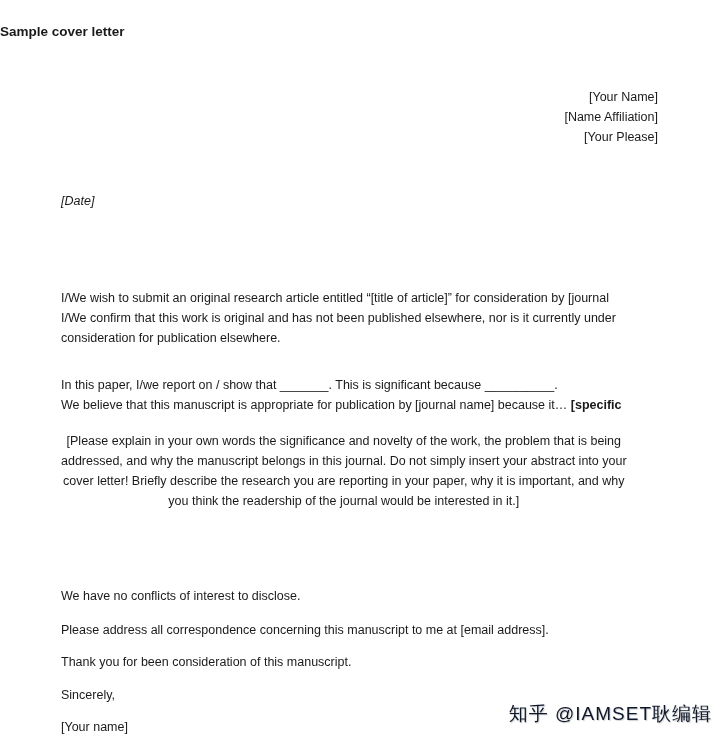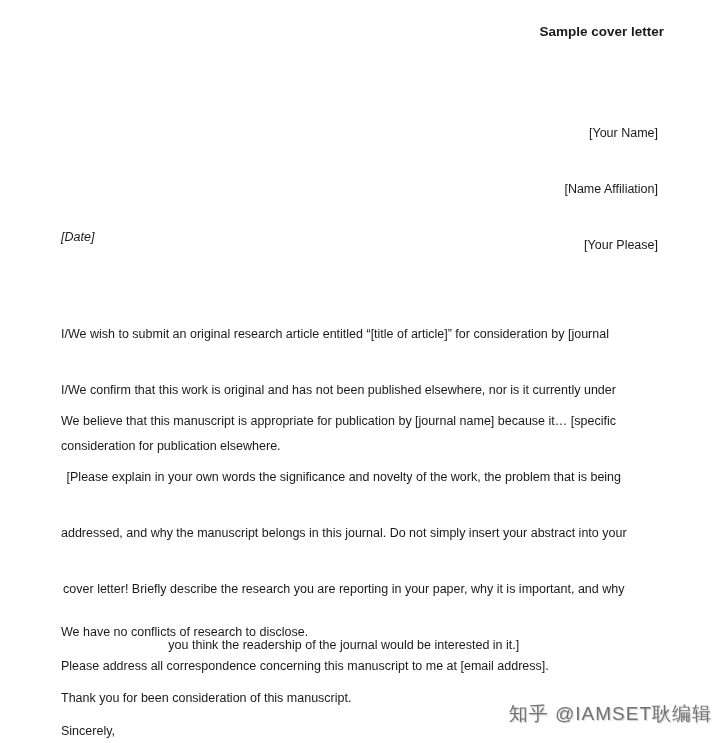--- a/index.html
+++ b/index.html
@@ -14,54 +14,53 @@
     position: relative;
     width: 720px; height: 743px;
     background: #ffffff;
     overflow: hidden;
   }
   .line {
     position: relative;
     white-space: nowrap;
     font-size: 12.5px;
     line-height: 20px;
-    margin-top: 36px;
   }
   .doc-title {
     position: absolute;
     left: 0; top: 22px; width: 664px;
-    text-align: right;
+    text-align: left;
     font-size: 13.5px;
     font-weight: bold;
     line-height: 20px;
   }
   .sender-block {
     position: absolute;
     top: 87px; right: 62px;
     text-align: right;
   }
   .abs { position: absolute; left: 61px; }
   .date-line      { top: 191px; font-style: italic; }
   .salutation     { top: 256px; }
   .para-submit    { top: 288px; }
   .para-signif    { top: 375px; }
   .para-explain   { top: 431px; text-align: center; }
   .conflicts-line { top: 586px; }
   .correspondence-line { top: 620px; }
   .thanks-line    { top: 652px; }
   .closing-line   { top: 685px; }
   .signature-line { top: 717px; }
-  .bold { font-weight: normal; }
+  .bold { font-weight: bold; }
   .watermark {
     position: absolute;
     top: 701px; right: 8px;
     font-size: 19px;
     letter-spacing: 1px;
     font-family: "Liberation Sans", sans-serif;
-    color: #737373;
+    color: #0f172a;
     text-shadow: 1px 1px 1px #cfcfcf, -1px -1px 0 #ffffff;
     white-space: nowrap;
     user-select: none;
   }
 </style>
 </head>
 <body>
 
 <div class="page">
 
@@ -76,33 +75,34 @@
   <div class="line abs date-line">[Date]</div>
 
 
   <div class="abs para-submit">
     <div class="line">I/We wish to submit an original research article entitled “[title of article]” for consideration by [journal</div>
     <div class="line">I/We confirm that this work is original and has not been published elsewhere, nor is it currently under</div>
     <div class="line">consideration for publication elsewhere.</div>
   </div>
 
   <div class="abs para-signif">
+    <div class="line">In this paper, I/we report on / show that _______. This is significant because __________.</div>
     <div class="line">
       <span>We believe that this manuscript is appropriate for publication by [journal name] because it… </span><span class="bold">[specific</span>
     </div>
   </div>
 
   <div class="abs para-explain">
     <div class="line">[Please explain in your own words the significance and novelty of the work, the problem that is being</div>
     <div class="line">addressed, and why the manuscript belongs in this journal. Do not simply insert your abstract into your</div>
     <div class="line">cover letter! Briefly describe the research you are reporting in your paper, why it is important, and why</div>
     <div class="line">you think the readership of the journal would be interested in it.]</div>
   </div>
 
-  <div class="line abs conflicts-line">We have no conflicts of research to disclose.</div>
+  <div class="line abs conflicts-line">We have no conflicts of interest to disclose.</div>
 
   <div class="line abs correspondence-line">Please address all correspondence concerning this manuscript to me at [email address].</div>
 
   <div class="line abs thanks-line">Thank you for been consideration of this manuscript.</div>
 
   <div class="line abs closing-line">Sincerely,</div>
 
   <div class="line abs signature-line">[Your name]</div>
 
   <div class="watermark">知乎 @IAMSET耿编辑</div>

